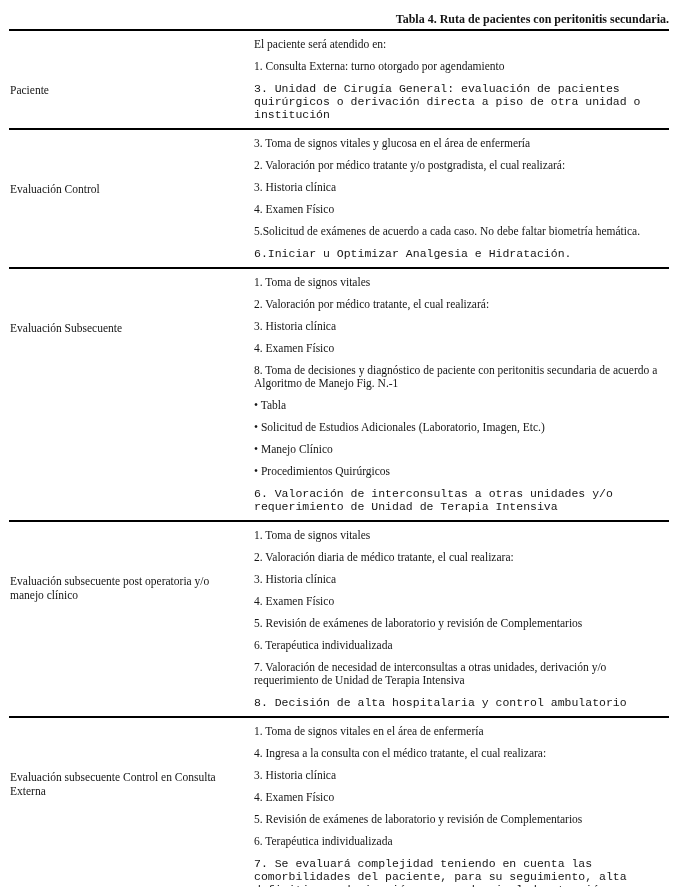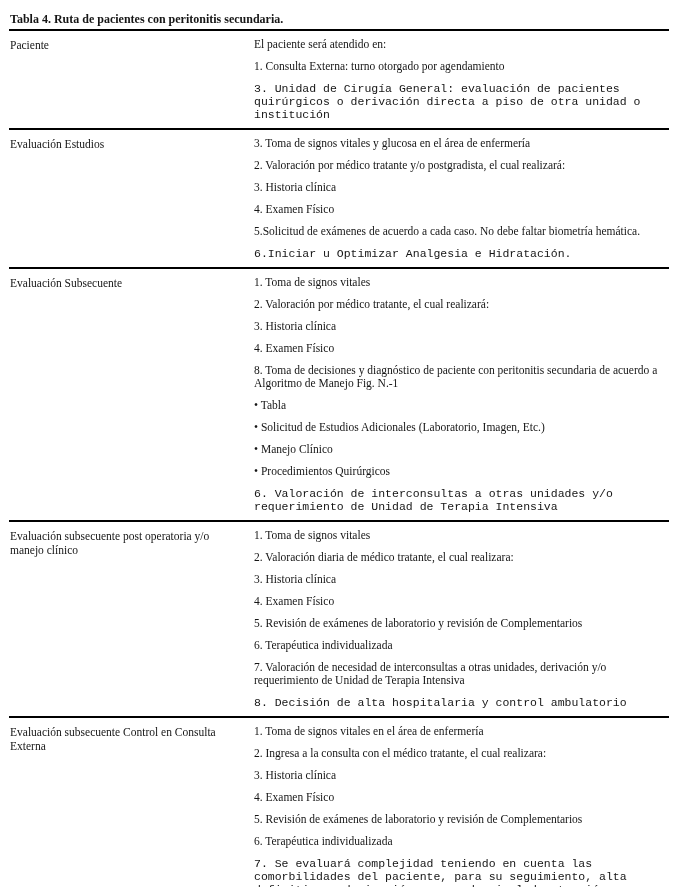--- a/index.html
+++ b/index.html
@@ -14,39 +14,41 @@
     box-sizing: border-box;
     padding: 12px 7px 20px 9px;
     font-family: "Liberation Serif", "DejaVu Serif", serif;
     color: #151515;
   }
   .table-caption {
     font-size: 12px;
     line-height: 14px;
     font-weight: bold;
     margin: 0 0 3px 1px;
+    text-align: right;
   }
   .route-table {
     border-top: 2px solid #000;
     border-bottom: 2px solid #000;
   }
   .row {
     display: flex;
     border-bottom: 2px solid #000;
   }
   .row:last-child {
     border-bottom: none;
   }
   .cell-label {
     flex: 0 0 228px;
     width: 228px;
     box-sizing: border-box;
     padding: 7px 5px 6px 1px;
     font-size: 11.5px;
     line-height: 14px;
+    margin-top: 45px;
   }
   .cell-content {
     flex: 1 1 auto;
     box-sizing: border-box;
     padding: 7px 2px 2px 1px;
     font-size: 11.5px;
     line-height: 13px;
   }
   .cell-content p {
     margin: 0 0 9px 16px;
@@ -68,21 +70,21 @@
     </div>
     <div class="cell-content">
           <p>El paciente será atendido en:</p>
           <p>1. Consulta Externa: turno otorgado por agendamiento</p>
           <p>3. Unidad de Cirugía General: evaluación de pacientes quirúrgicos o derivación directa a piso de otra unidad o institución</p>
         </div>
   </div>
 
   <div class="row">
     <div class="cell-label">
-      <span>Evaluación Estudios</span>
+      <span>Evaluación Control</span>
     </div>
     <div class="cell-content">
           <p>3. Toma de signos vitales y glucosa en el área de enfermería</p>
           <p>2. Valoración por médico tratante y/o postgradista, el cual realizará:</p>
           <p>3. Historia clínica</p>
           <p>4. Examen Físico</p>
           <p>5.Solicitud de exámenes de acuerdo a cada caso. No debe faltar biometría hemática.</p>
           <p>6.Iniciar u Optimizar Analgesia e Hidratación.</p>
         </div>
   </div>
@@ -120,21 +122,21 @@
           <p>8. Decisión de alta hospitalaria y control ambulatorio</p>
         </div>
   </div>
 
   <div class="row">
     <div class="cell-label">
       <span>Evaluación subsecuente Control en Consulta Externa</span>
     </div>
     <div class="cell-content">
           <p>1. Toma de signos vitales en el área de enfermería</p>
-          <p>2. Ingresa a la consulta con el médico tratante, el cual realizara:</p>
+          <p>4. Ingresa a la consulta con el médico tratante, el cual realizara:</p>
           <p>3. Historia clínica</p>
           <p>4. Examen Físico</p>
           <p>5. Revisión de exámenes de laboratorio y revisión de Complementarios</p>
           <p>6. Terapéutica individualizada</p>
           <p>7. Se evaluará complejidad teniendo en cuenta las comorbilidades del paciente, para su seguimiento, alta definitiva o derivación a segundo nivel de atención.</p>
         </div>
   </div>
 </div>
 </div>
 

